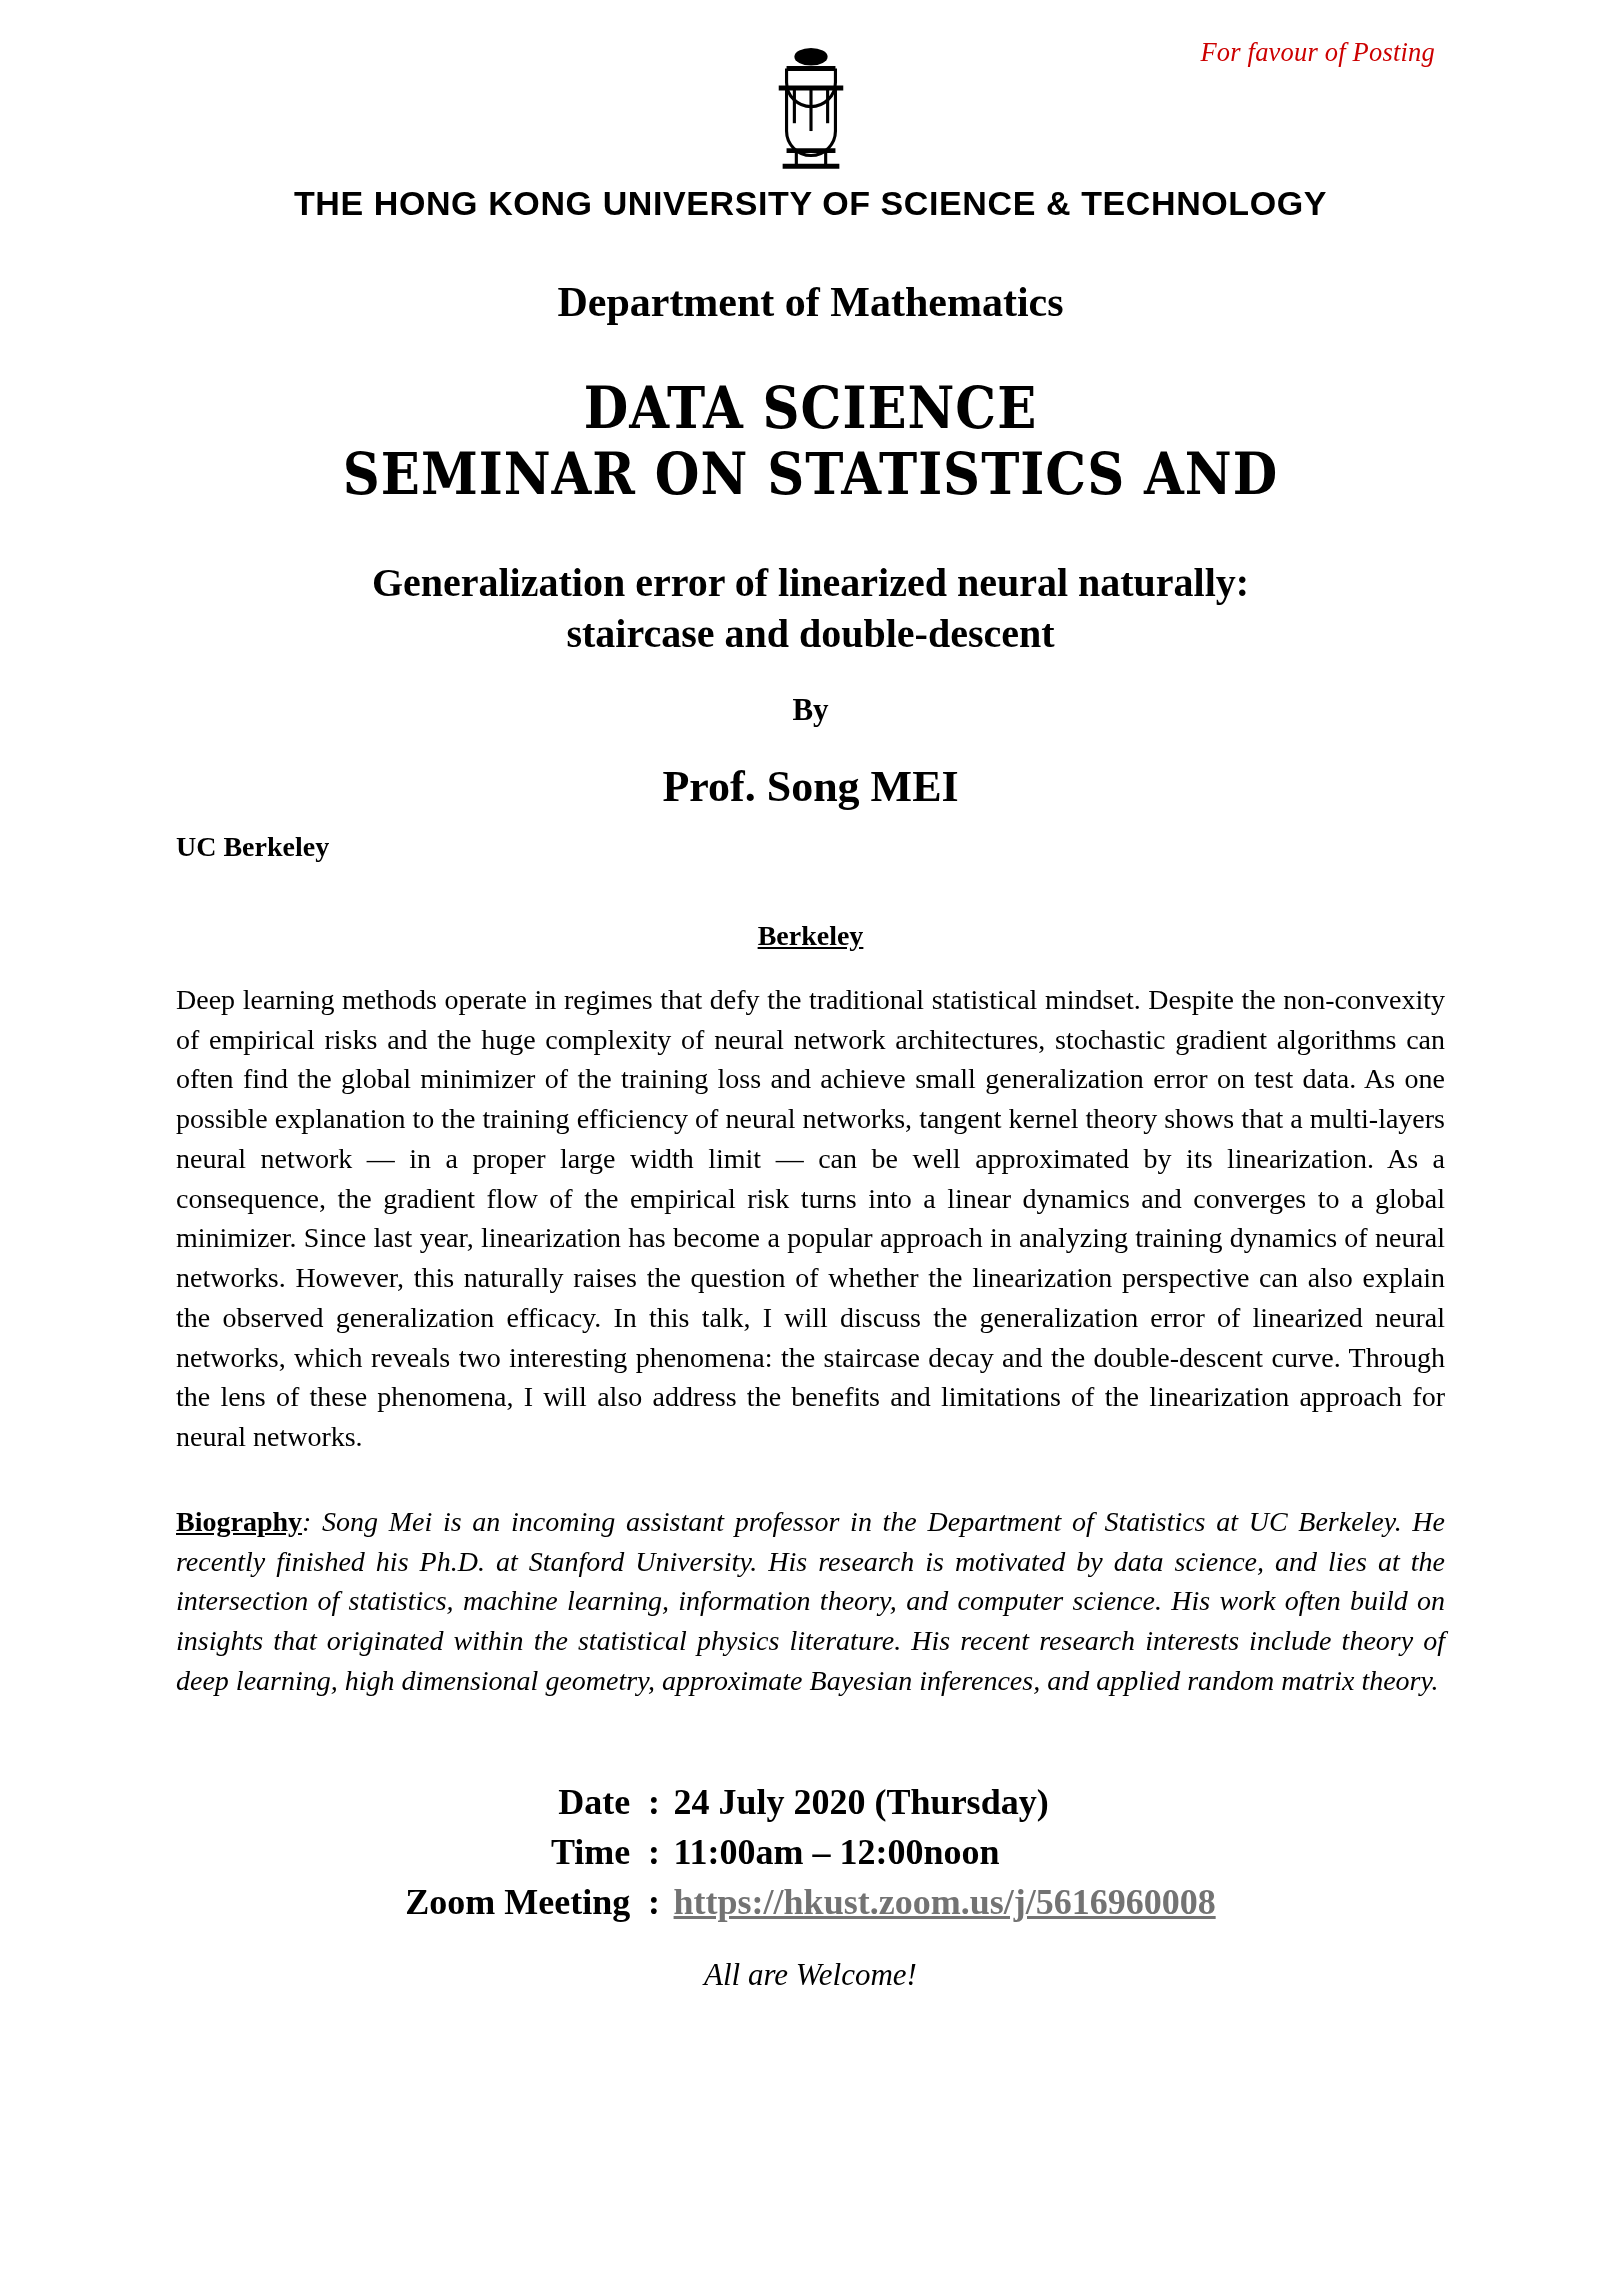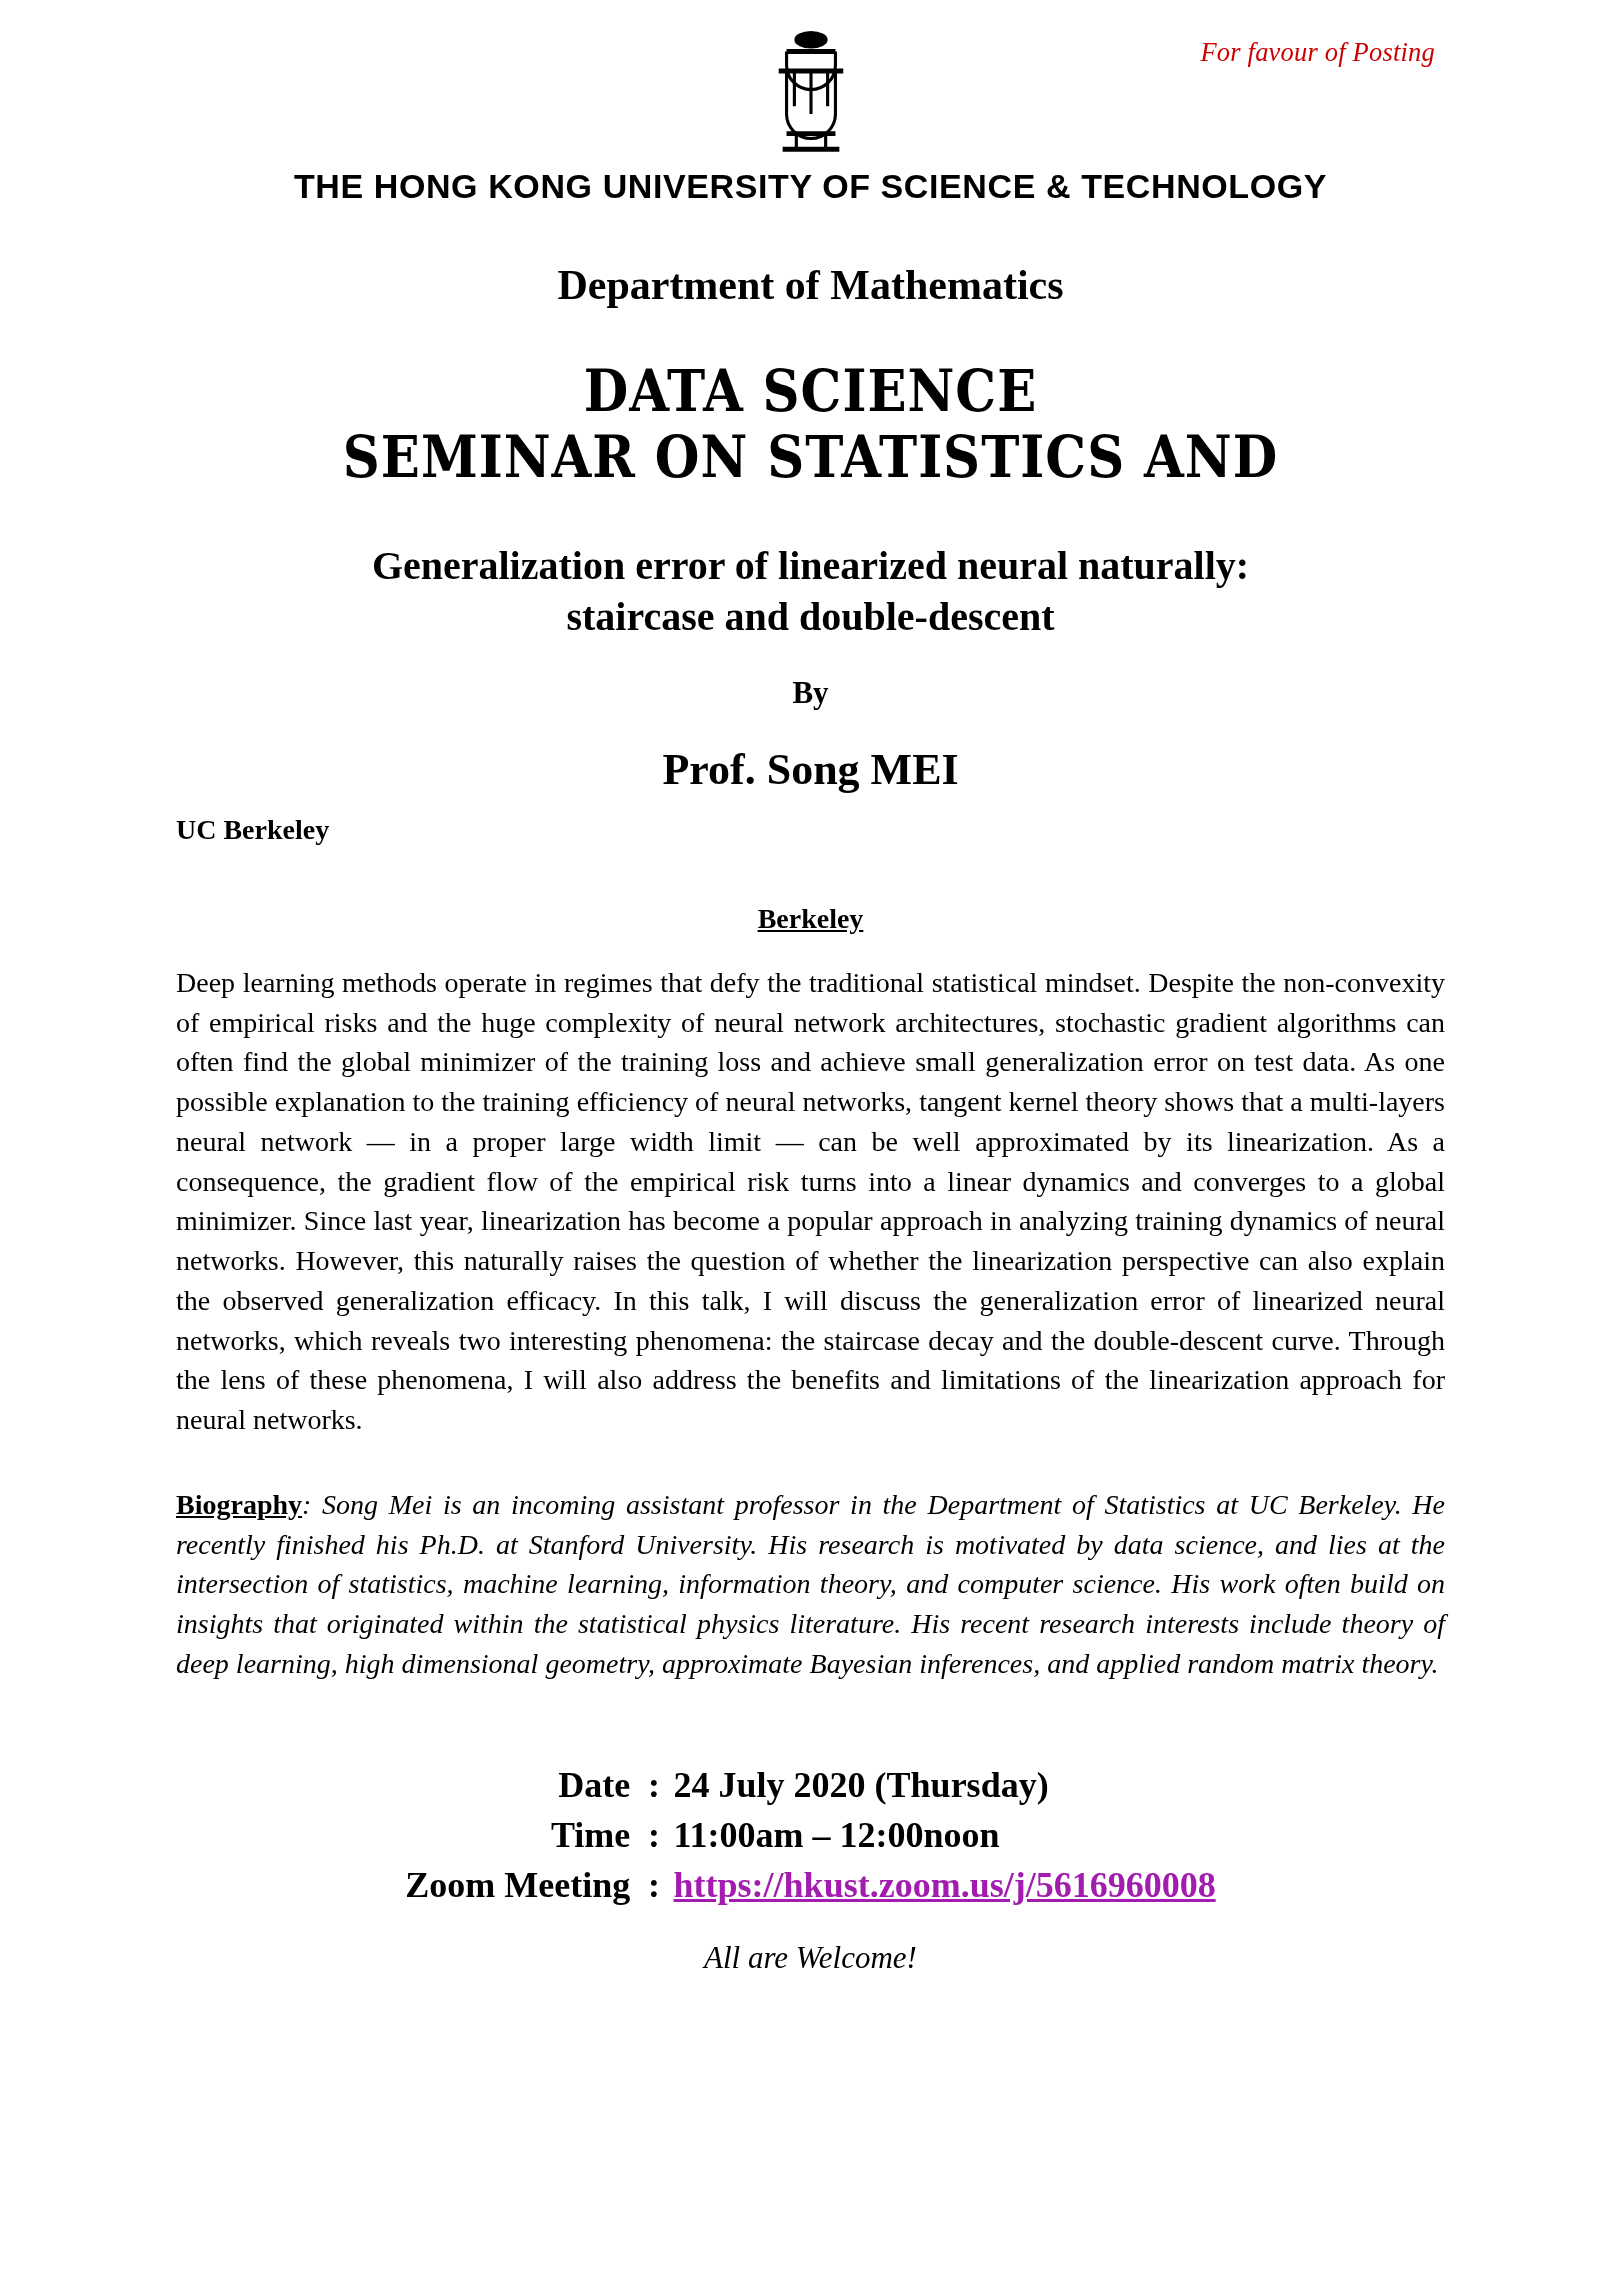--- a/index.html
+++ b/index.html
@@ -11,21 +11,21 @@
     width: 1621px;
     min-height: 2292px;
     font-family: "Liberation Serif", serif;
     color: #000000;
     position: relative;
   }
   .page {
     width: 1621px;
     min-height: 2292px;
     box-sizing: border-box;
-    padding: 20px 176px 0 176px;
+    padding: 37px 176px 0 176px;
     position: relative;
   }
   .posting-note {
     position: absolute;
     top: 37px;
     right: 186px;
     font-family: "Liberation Serif", serif;
     font-style: italic;
     font-size: 26.5px;
     color: #cc0000;
@@ -138,21 +138,21 @@
     line-height: 1.28;
   }
   .details td.label {
     text-align: right;
     padding-right: 17.6px;
   }
   .details td.colon {
     padding-right: 13.7px;
   }
   .details a {
-    color: #a21caf;
+    color: #737373;
     text-decoration: underline;
   }
   .welcome {
     text-align: center;
     font-family: "Liberation Serif", serif;
     font-style: italic;
     font-size: 31px;
     margin-top: 30px;
     padding-bottom: 39px;
   }

